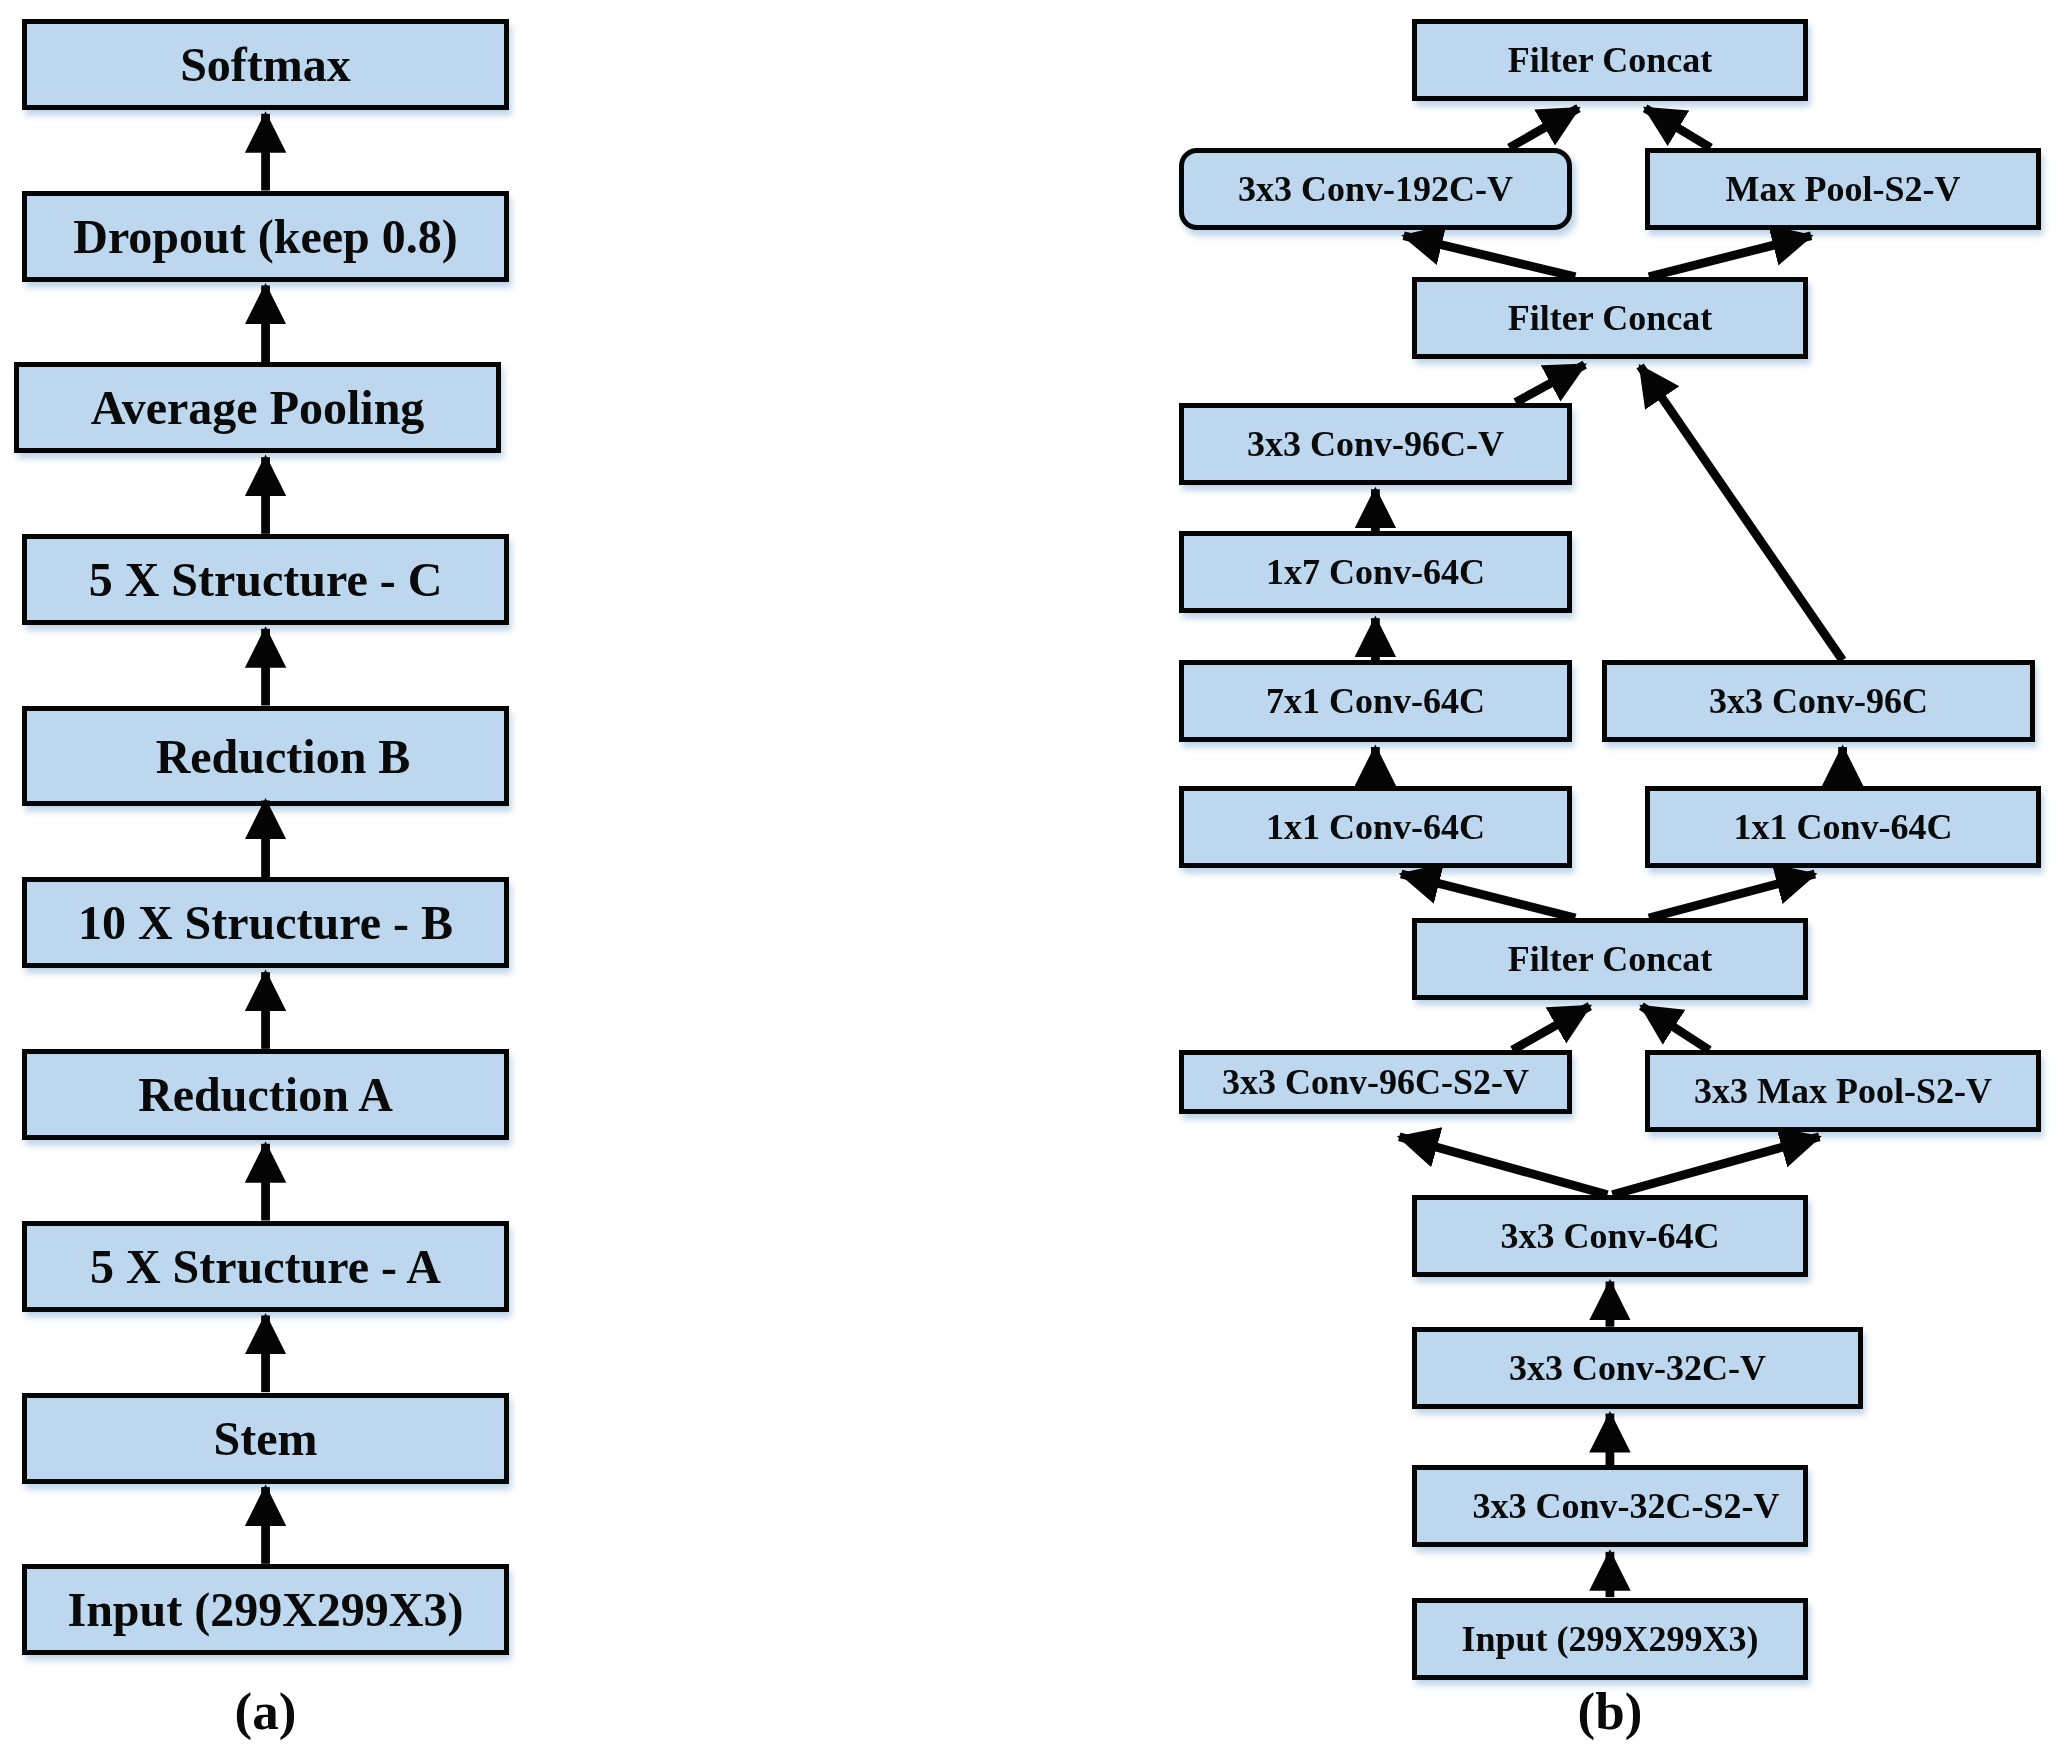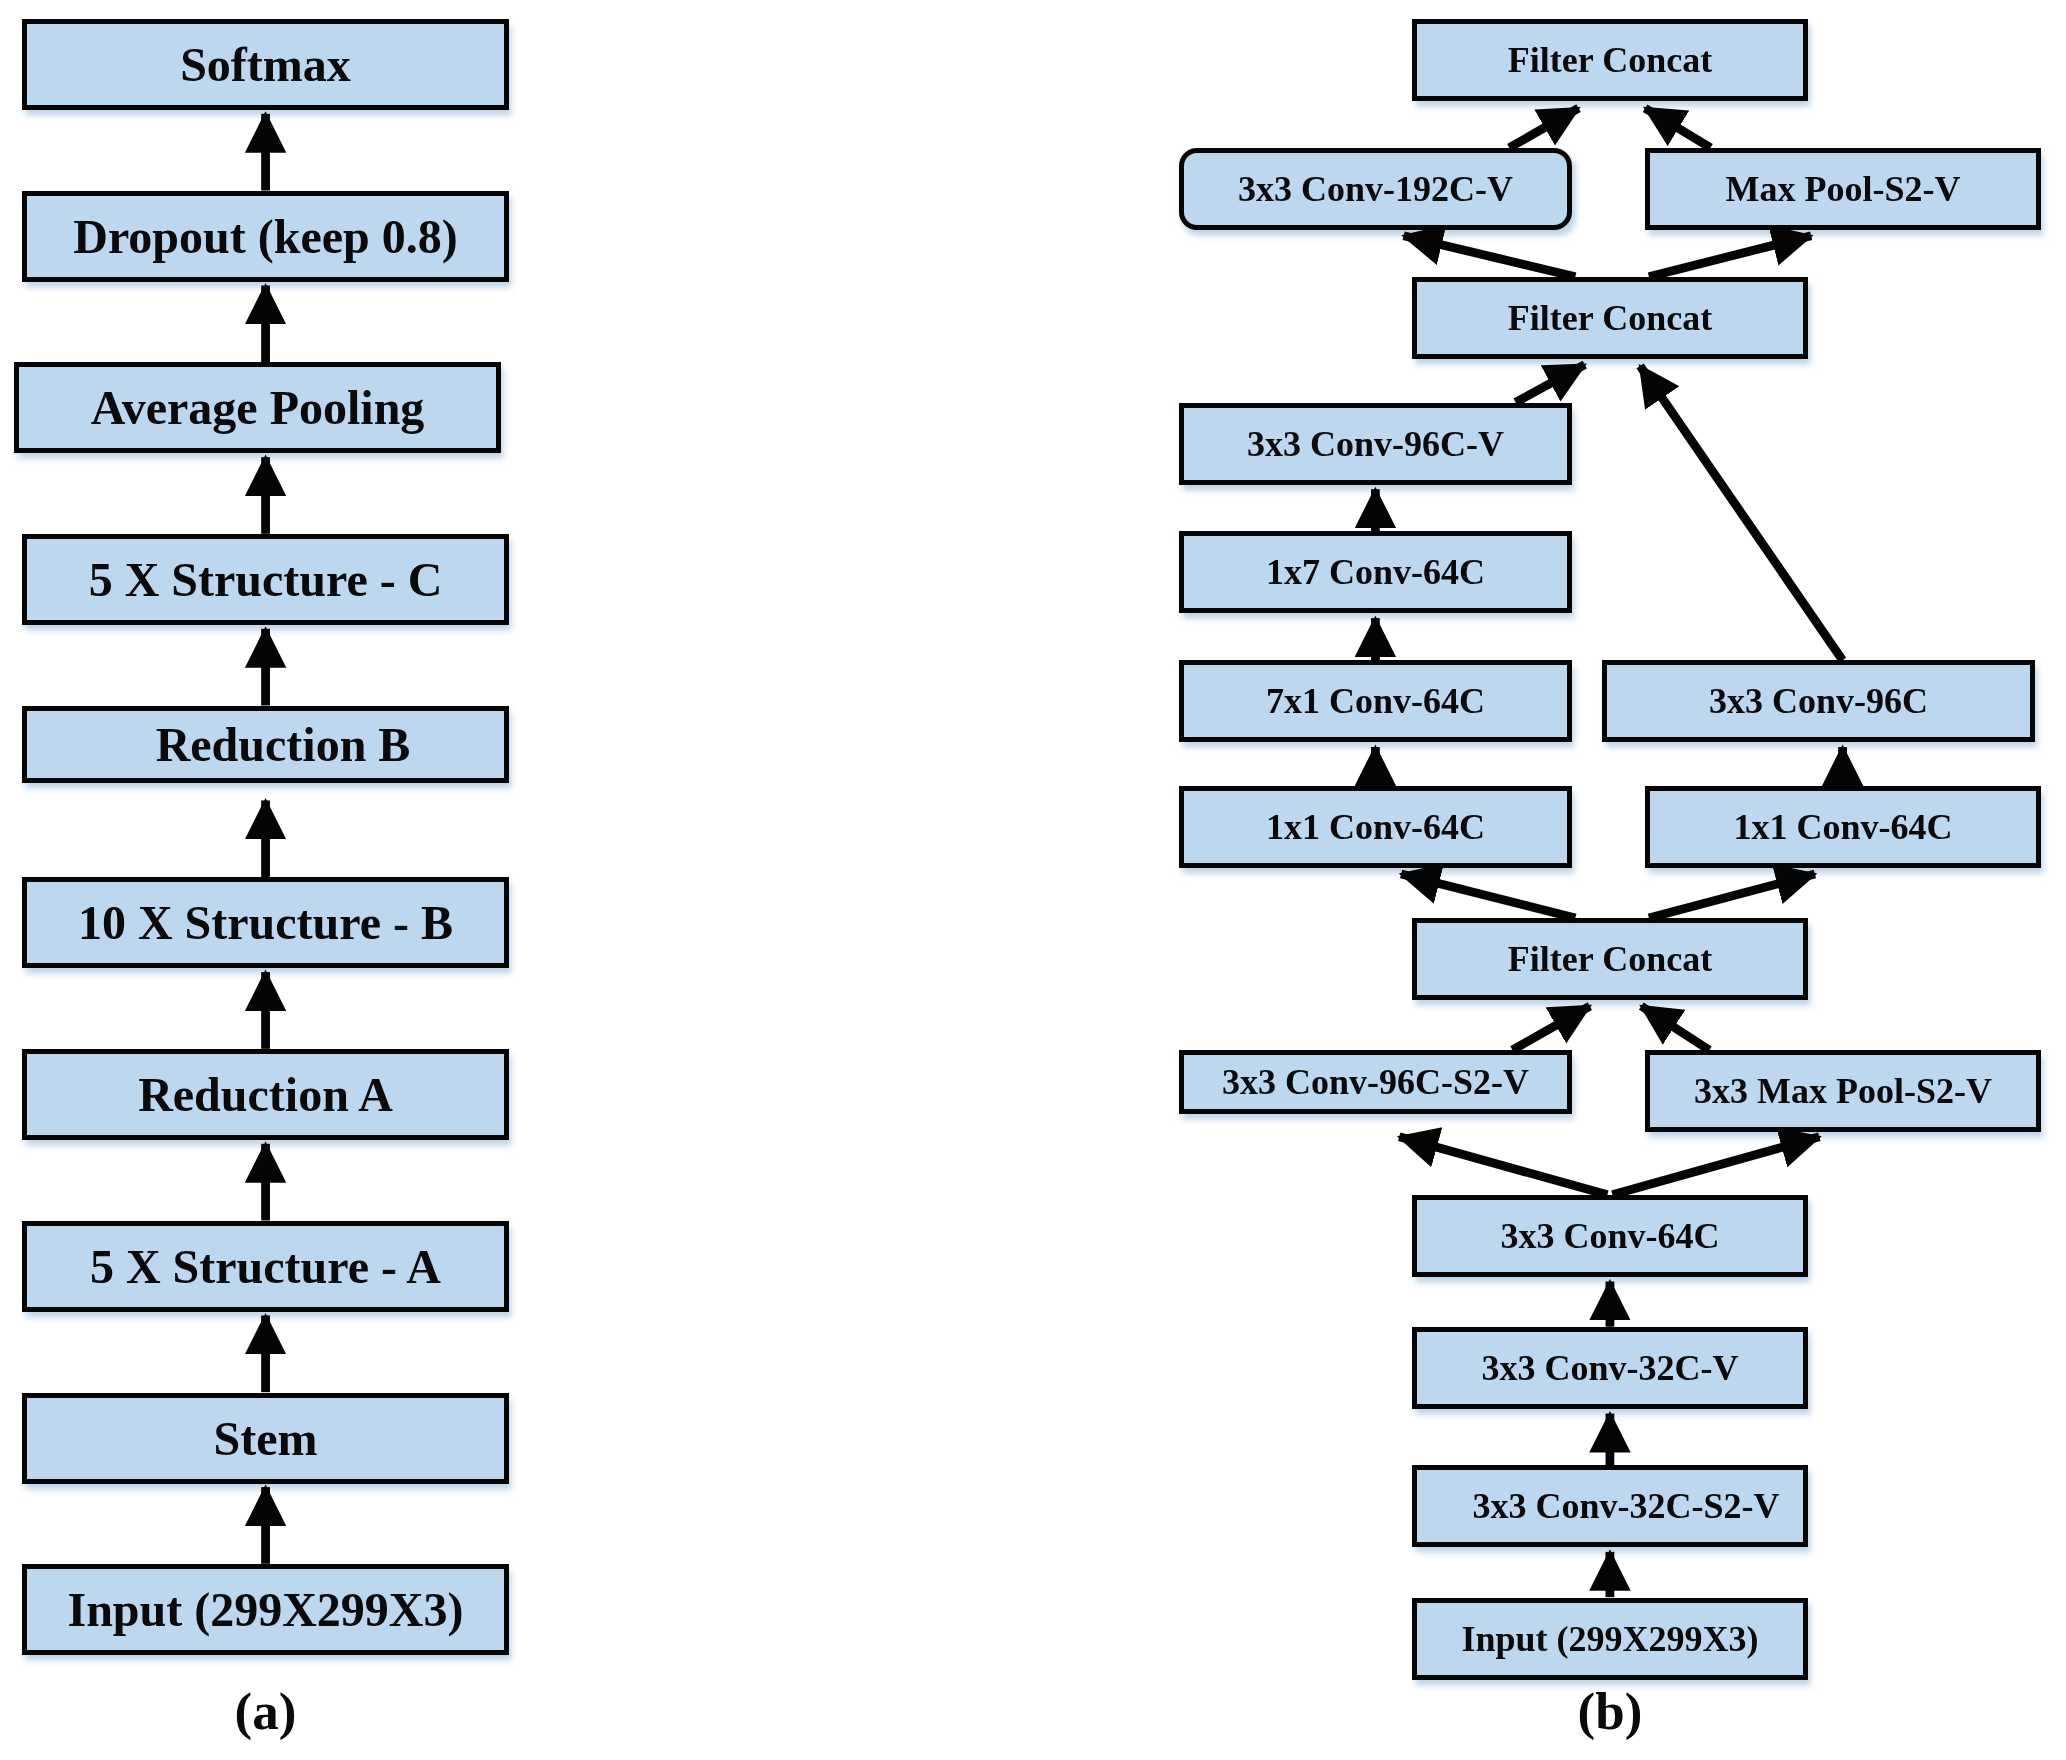--- a/index.html
+++ b/index.html
@@ -44,21 +44,21 @@
 </head>
 <body>
 
 <div class="canvas">
 
   <section class="panel-a">
     <div class="box" style="left:22px;  top:19px;   width:487px; height:91px;">Softmax</div>
     <div class="box" style="left:22px;  top:191px;  width:487px; height:91px;">Dropout (keep 0.8)</div>
     <div class="box" style="left:14px;  top:362px;  width:487px; height:91px;">Average Pooling</div>
     <div class="box" style="left:22px;  top:534px;  width:487px; height:91px;">5 X Structure - C</div>
-    <div class="box" style="left:22px;  top:706px; width:487px; height:77px;padding-left:35px;">Reduction B</div>
+    <div class="box" style="left:22px;  top:706px; width:487px; height:100px;padding-left:35px;">Reduction B</div>
     <div class="box" style="left:22px;  top:877px; width:487px; height:91px;">10 X Structure - B</div>
     <div class="box" style="left:22px;  top:1049px; width:487px; height:91px;">Reduction A</div>
     <div class="box" style="left:22px;  top:1221px; width:487px; height:91px;">5 X Structure - A</div>
     <div class="box" style="left:22px;  top:1393px; width:487px; height:91px;">Stem</div>
     <div class="box" style="left:22px;  top:1564px; width:487px; height:91px;">Input (299X299X3)</div>
     <div class="caption" style="left:22px; top:1681px; width:487px;">(a)</div>
   </section>
 
   <section class="panel-b">
     <div class="box" style="left:1412px; top:19px;   width:396px; height:82px;">Filter Concat</div>
@@ -68,21 +68,21 @@
     <div class="box" style="left:1179px; top:403px;  width:393px; height:82px;">3x3 Conv-96C-V</div>
     <div class="box" style="left:1179px; top:531px;  width:393px; height:82px;">1x7 Conv-64C</div>
     <div class="box" style="left:1179px; top:660px; width:393px; height:82px;">7x1 Conv-64C</div>
     <div class="box" style="left:1602px; top:660px; width:433px; height:82px;">3x3 Conv-96C</div>
     <div class="box" style="left:1179px; top:786px; width:393px; height:82px;">1x1 Conv-64C</div>
     <div class="box" style="left:1645px; top:786px; width:396px; height:82px;">1x1 Conv-64C</div>
     <div class="box" style="left:1412px; top:918px; width:396px; height:82px;">Filter Concat</div>
     <div class="box" style="left:1179px; top:1050px; width:393px; height:64px;">3x3 Conv-96C-S2-V</div>
     <div class="box" style="left:1645px; top:1050px; width:396px; height:82px;">3x3 Max Pool-S2-V</div>
     <div class="box" style="left:1412px; top:1195px; width:396px; height:82px;">3x3 Conv-64C</div>
-    <div class="box" style="left:1412px; top:1327px; width:396px; height:82px;">3x3 Conv-32C-V</div>
+    <div class="box" style="left:1412px; top:1327px; width:451px; height:82px;">3x3 Conv-32C-V</div>
     <div class="box" style="left:1412px; top:1465px; width:396px; height:82px;padding-left:32px;">3x3 Conv-32C-S2-V</div>
     <div class="box" style="left:1412px; top:1598px; width:396px; height:82px;">Input (299X299X3)</div>
     <div class="caption" style="left:1412px; top:1681px; width:396px;">(b)</div>
   </section>
 
   <svg class="arrow-layer" viewBox="0 0 3285 2799" xmlns="http://www.w3.org/2000/svg">
     <defs>
       <marker id="ah" markerUnits="userSpaceOnUse" markerWidth="80" markerHeight="80" refX="62" refY="33" orient="auto">
         <path d="M0,0 L66,33 L0,66 Z" fill="#050505"></path>
       </marker>

